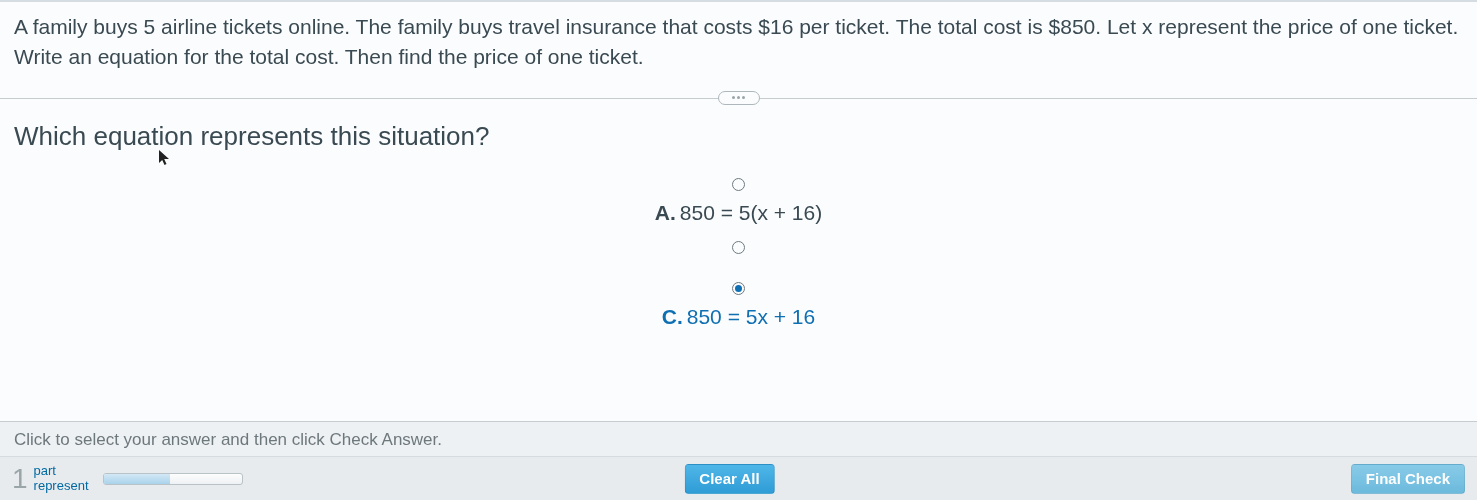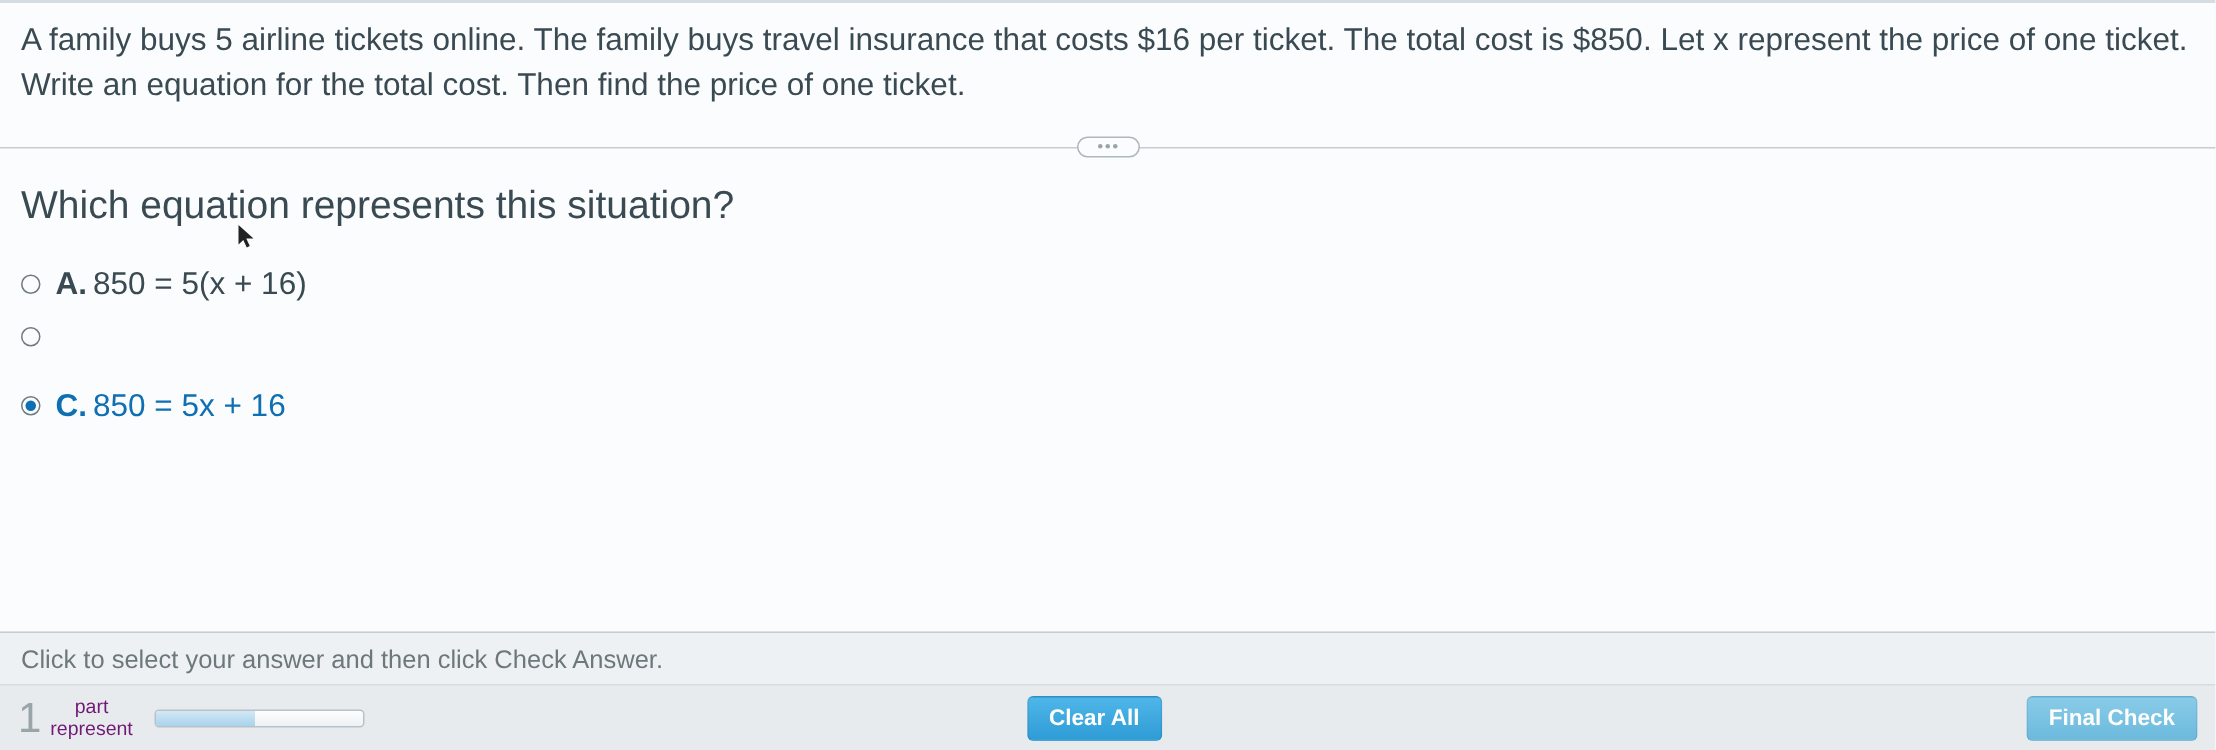--- a/index.html
+++ b/index.html
@@ -66,20 +66,21 @@
     flex-direction: column;
     gap: 16px;
   }
   .option {
     display: flex;
     align-items: center;
     gap: 10px;
     font-size: 21px;
     color: #3a4a52;
     cursor: pointer;
+    flex-direction: column;
   }
   .radio {
     width: 13px; height: 13px;
     border: 1px solid #6e7a80;
     border-radius: 50%;
     display:inline-flex; align-items:center; justify-content:center;
     flex-shrink:0;
   }
   .radio.selected::after {
     content:"";
@@ -111,23 +112,22 @@
   }
   .parts-count {
     font-size: 28px;
     color:#9aa5aa;
     font-weight: 400;
     margin-right: 6px;
   }
   .parts-label {
     font-size: 13px;
     line-height:1.1;
-    color:#701a75;
+    color:#0369a1;
     margin-right: 14px;
-    text-align: center;
   }
   .progress {
     width: 140px; height: 12px;
     border:1px solid #b9c2c7;
     border-radius: 3px;
     background: linear-gradient(#fdfdfd,#eef1f3);
     position:relative;
     overflow:hidden;
   }
   .progress-fill {

